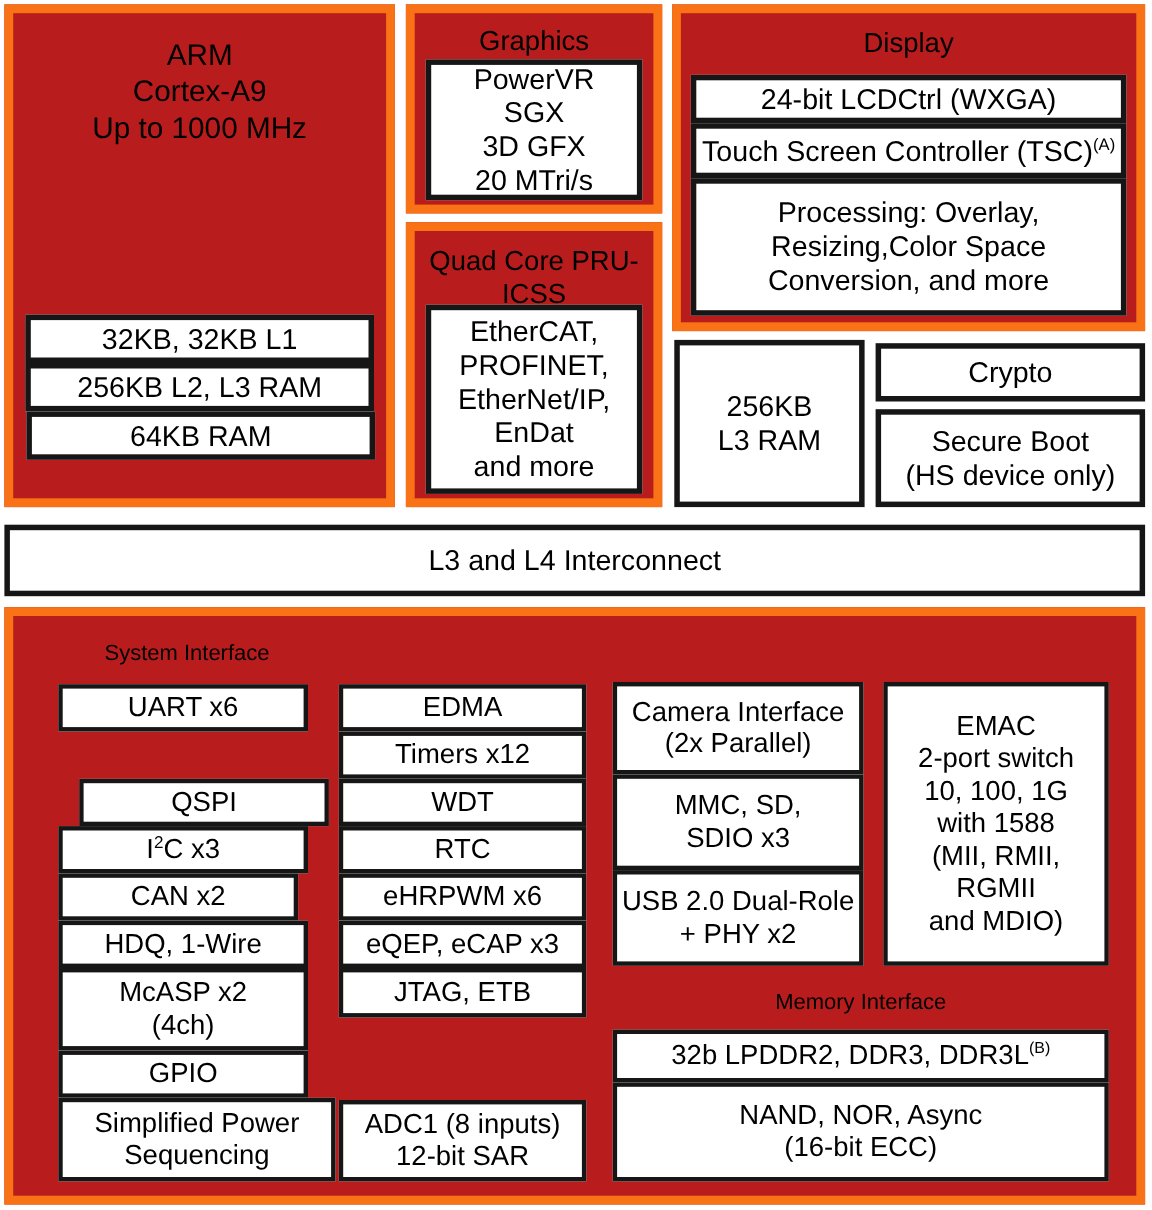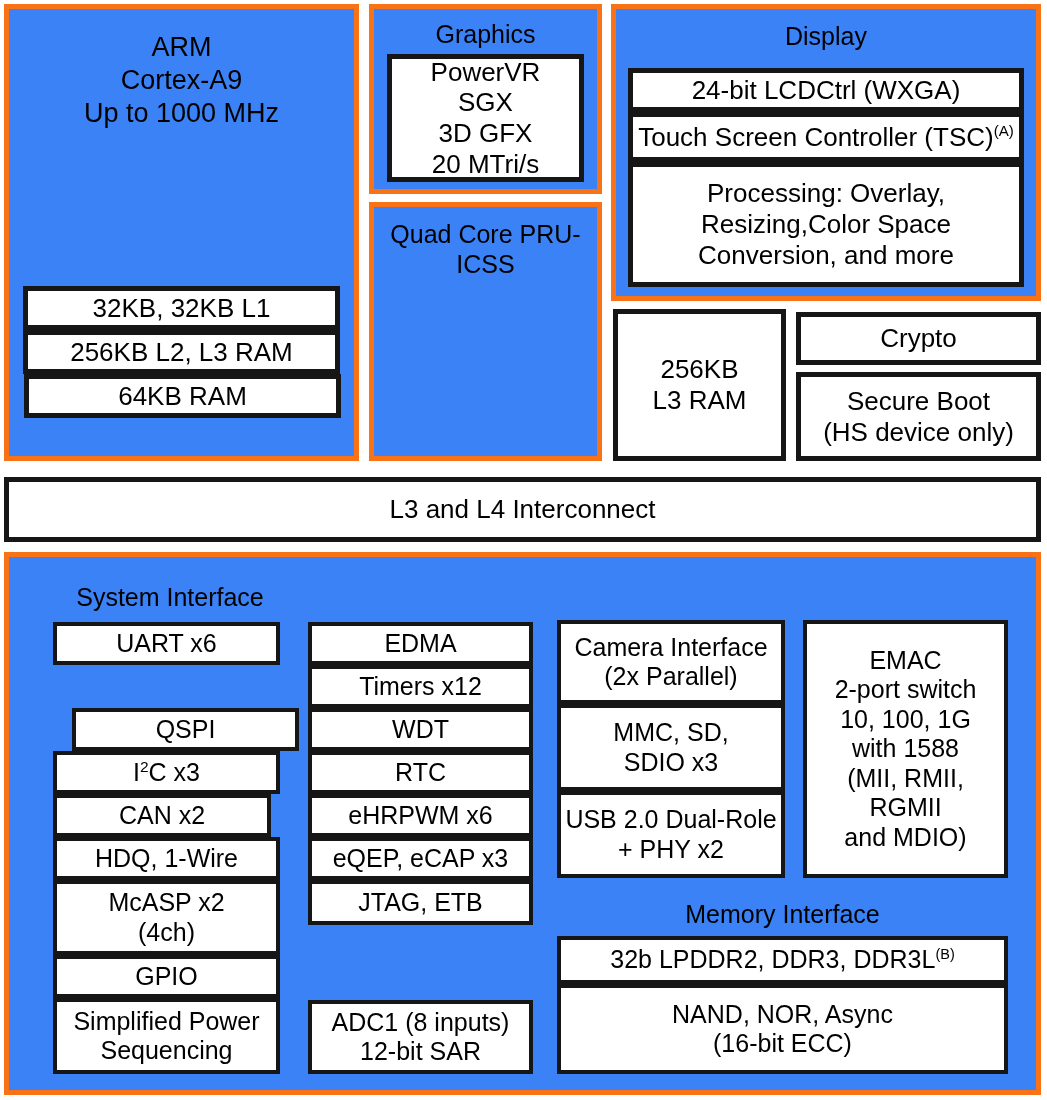--- a/index.html
+++ b/index.html
@@ -29,22 +29,22 @@
     justify-content: center;
     text-align: center;
     line-height: 1.18;
   }
   .thin {
     border-width: 4px;
   }
   .grp {
     position: absolute;
     box-sizing: border-box;
-    border: 5px solid #f97316;
-    background: #3b82f6;
+    border: 8px solid #f97316;
+    background: #b91c1c;
   }
   .grp-title {
     position: absolute;
     left: 0;
     right: 0;
     text-align: center;
     font-size: 25px;
     line-height: 1.1;
   }
   .lbl {
@@ -57,21 +57,21 @@
     vertical-align: super;
     line-height: 0;
   }
   .sub2 {
     font-size: 0.62em;
     vertical-align: super;
     line-height: 0;
   }
   .plain-title {
     position: absolute;
-    font-size: 25px;
+    font-size: 20px;
     text-align: center;
   }
 </style>
 </head>
 <body>
 
 <div id="canvas">
 
   <div class="grp" style="left:4px; top:4px; width:355px; height:457px;">
     <div class="lbl" style="position:absolute; left:0; right:0; top:22px; text-align:center; font-size:27px; line-height:1.22;">ARM
@@ -95,20 +95,27 @@
     <span class="lbl f26">PowerVR
 SGX
 3D GFX
 20 MTri/s</span>
   </div>
 
   <div class="grp" style="left:369px; top:202px; width:233px; height:259px;">
     <div class="grp-title" style="top:12px; line-height:1.2;">Quad Core
 PRU-ICSS</div>
   </div>
+  <div class="box" style="left:387px; top:277px; width:197px; height:172px;">
+    <span class="lbl f26">EtherCAT,
+PROFINET,
+EtherNet/IP,
+EnDat
+and more</span>
+  </div>
 
   <div class="grp" style="left:611px; top:4px; width:430px; height:297px;">
     <div class="grp-title" style="top:14px;text-align:center;">Display</div>
   </div>
   <div class="box" style="left:628px; top:68px; width:396px; height:44px;">
     <span class="lbl f26">24-bit LCDCtrl (WXGA)</span>
   </div>
   <div class="box" style="left:628px; top:112px; width:396px; height:50px;">
     <span class="f26"><span class="lbl">Touch Screen Controller (TSC)</span><sup>(A)</sup></span>
   </div>
@@ -156,21 +163,21 @@
   <div class="box thin" style="left:53px; top:837px; width:227px; height:43px;">
     <span class="lbl f25">HDQ, 1-Wire</span>
   </div>
   <div class="box thin" style="left:53px; top:880px; width:227px; height:75px;">
     <span class="lbl f25">McASP x2
 (4ch)</span>
   </div>
   <div class="box thin" style="left:53px; top:955px; width:227px; height:43px;">
     <span class="lbl f25">GPIO</span>
   </div>
-  <div class="box thin" style="left:53px; top:998px; width:227px; height:76px;">
+  <div class="box thin" style="left:53px; top:998px; width:252px; height:76px;">
     <span class="lbl f25">Simplified Power
 Sequencing</span>
   </div>
 
   <div class="box thin" style="left:308px; top:622px; width:225px; height:43px;">
     <span class="lbl f25">EDMA</span>
   </div>
   <div class="box thin" style="left:308px; top:665px; width:225px; height:43px;">
     <span class="lbl f25">Timers x12</span>
   </div>

